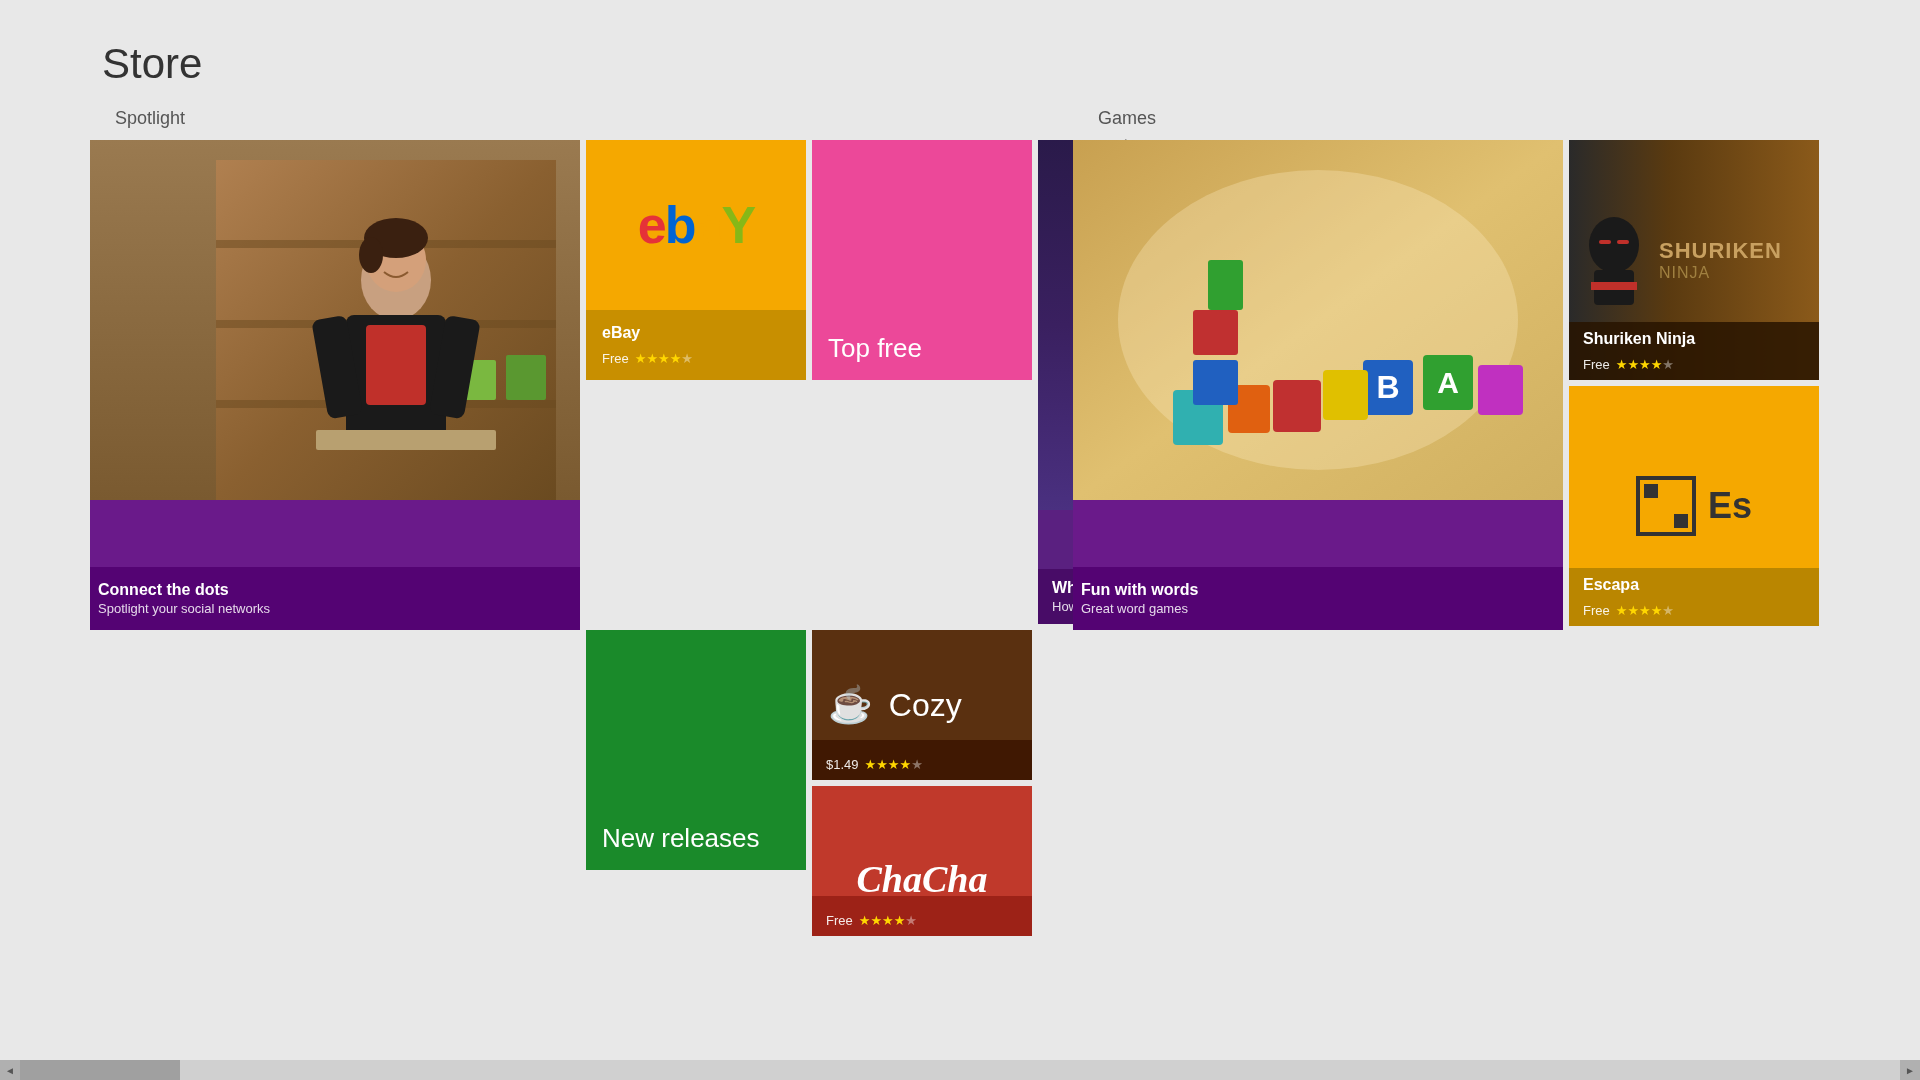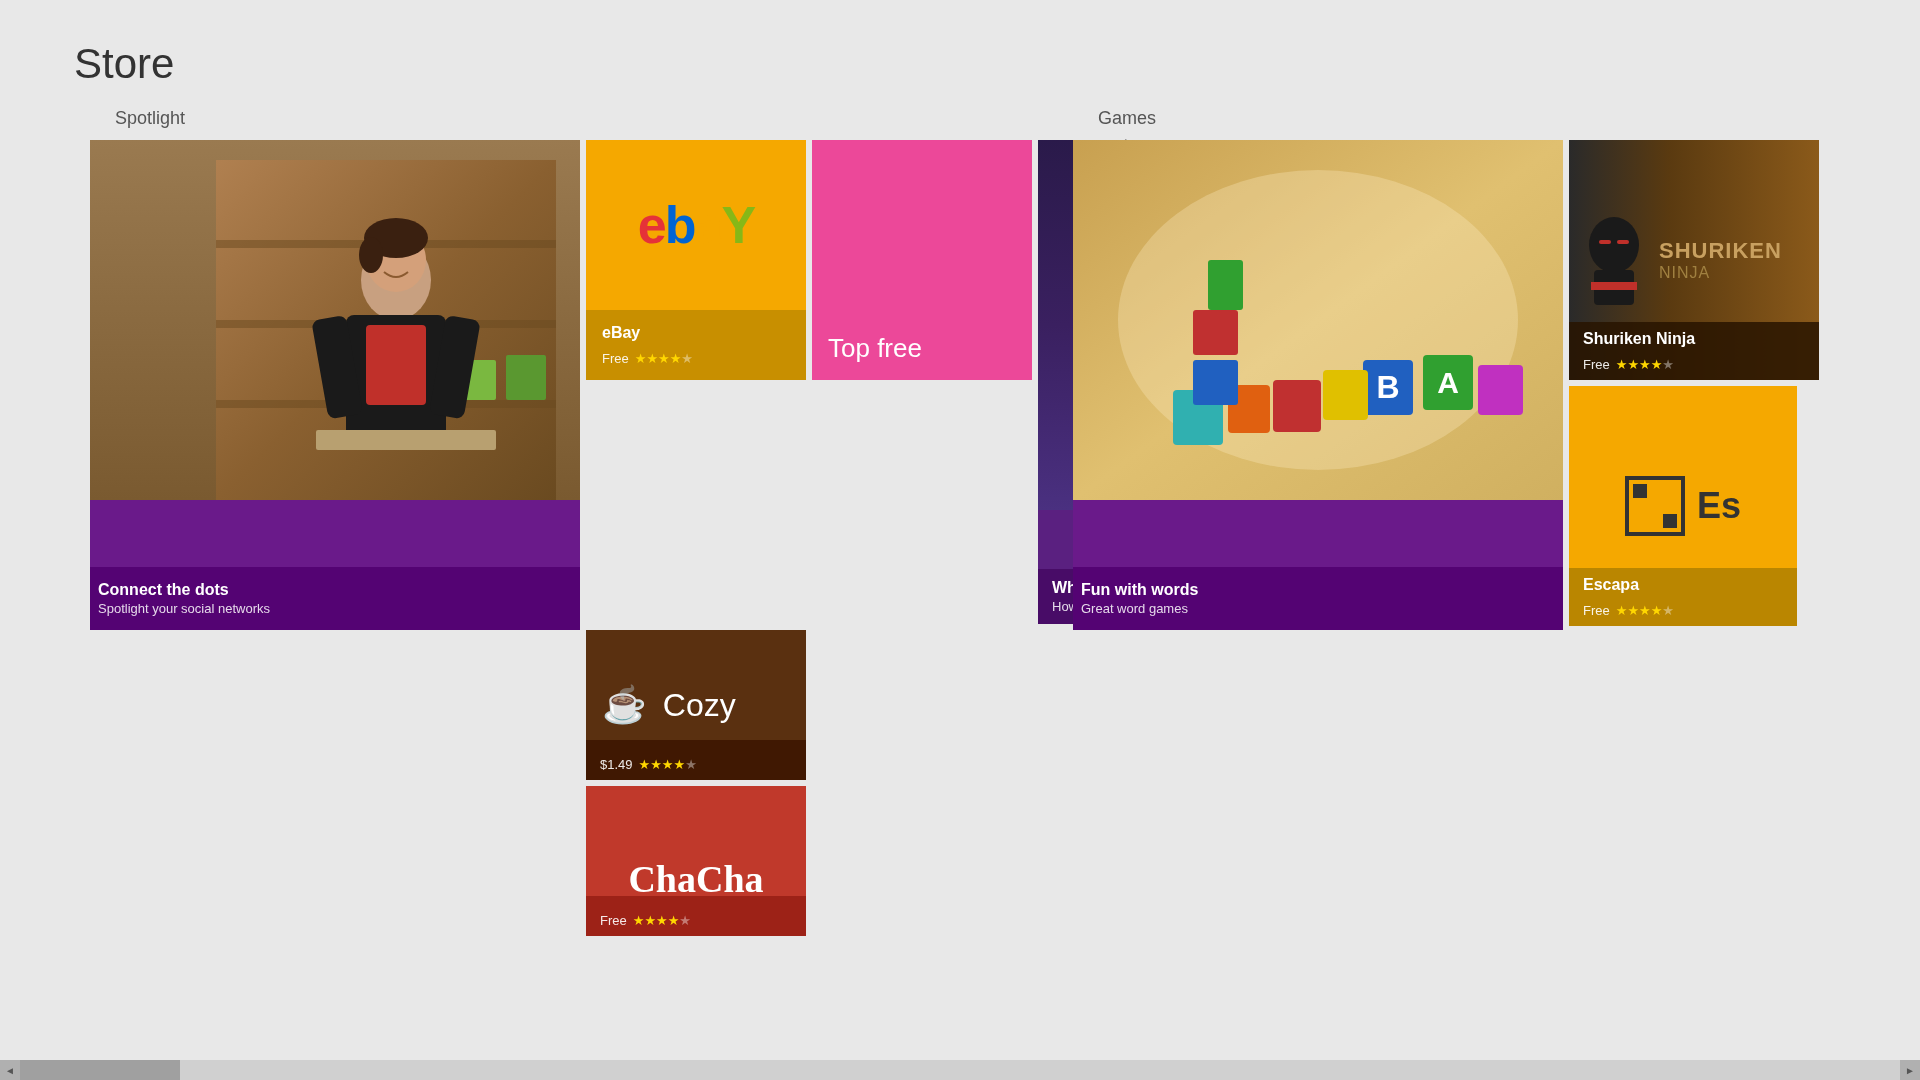--- a/index.html
+++ b/index.html
@@ -11,21 +11,21 @@
       overflow: hidden;
       position: relative;
     }
 
     .page-title {
       font-size: 42px;
       font-weight: 200;
       color: #333;
       position: absolute;
       top: 40px;
-      left: 74px;
+      left: 102px;
     }
 
     .section-label {
       font-size: 18px;
       font-weight: 400;
       color: #555;
       position: absolute;
       margin-left: 25px;
     }
 
@@ -229,20 +229,21 @@
       height: 150px;
       display: flex;
       align-items: center;
       justify-content: center;
     }
 
     .chacha-logo {
       font-size: 38px;
       font-weight: 700;
       color: white;
+      font-style: italic;
       font-family: Georgia, serif;
       margin-top: 36px;
     }
 
     
     .games-container {
       position: absolute;
       top: 140px;
       left: 1073px;
       display: flex;
@@ -555,20 +556,23 @@
         <div class="tile-info" style="background:rgba(70,10,100,0.9); padding:10px 14px;">
           <div class="tile-name">What's a dubstep?</div>
           <div class="tile-desc">How about flamenco?</div>
         </div>
       </div>
 
     </div>
 
     <div style="display:flex;gap:6px;align-items:flex-start;">
 
+      <div class="tile tile-newreleases">
+        <div class="tile-newreleases-text">New releases</div>
+      </div>
 
       <div style="display:flex;flex-direction:column;gap:6px;">
 
         <div class="tile tile-cozy">
           <div class="cozy-inner">
             <div class="coffee-icon">☕</div>
             <div class="cozy-text">Cozy</div>
           </div>
           <div class="tile-info-bottom bg-purple-dark" style="background:rgba(60,20,0,0.85); padding:8px 14px;">
             <div class="tile-price-row">
@@ -666,21 +670,21 @@
       </div>
       <div class="tile-info-bottom" style="background:rgba(40,20,0,0.85); padding:8px 14px;">
         <div class="tile-name">Shuriken Ninja</div>
         <div class="tile-price-row">
           <span>Free</span>
           <span class="stars">★★★★<span class="star-empty">★</span></span>
         </div>
       </div>
     </div>
 
-    <div class="tile tile-escapa" style="width:228px;height:240px;">
+    <div class="tile tile-escapa" style="width:250px;height:240px;">
       <div style="display:flex;flex-direction:column;align-items:center;gap:8px;padding:16px;">
         <div class="escapa-inner">
 
           <div class="escapa-icon" style="position:relative;width:60px;height:60px;border:4px solid #333;">
             <div class="escapa-dot" style="top:4px;left:4px;width:14px;height:14px;background:#333;"></div>
             <div class="escapa-dot" style="bottom:4px;right:4px;width:14px;height:14px;background:#333;"></div>
           </div>
           <div class="escapa-title-text">Es</div>
         </div>
       </div>

